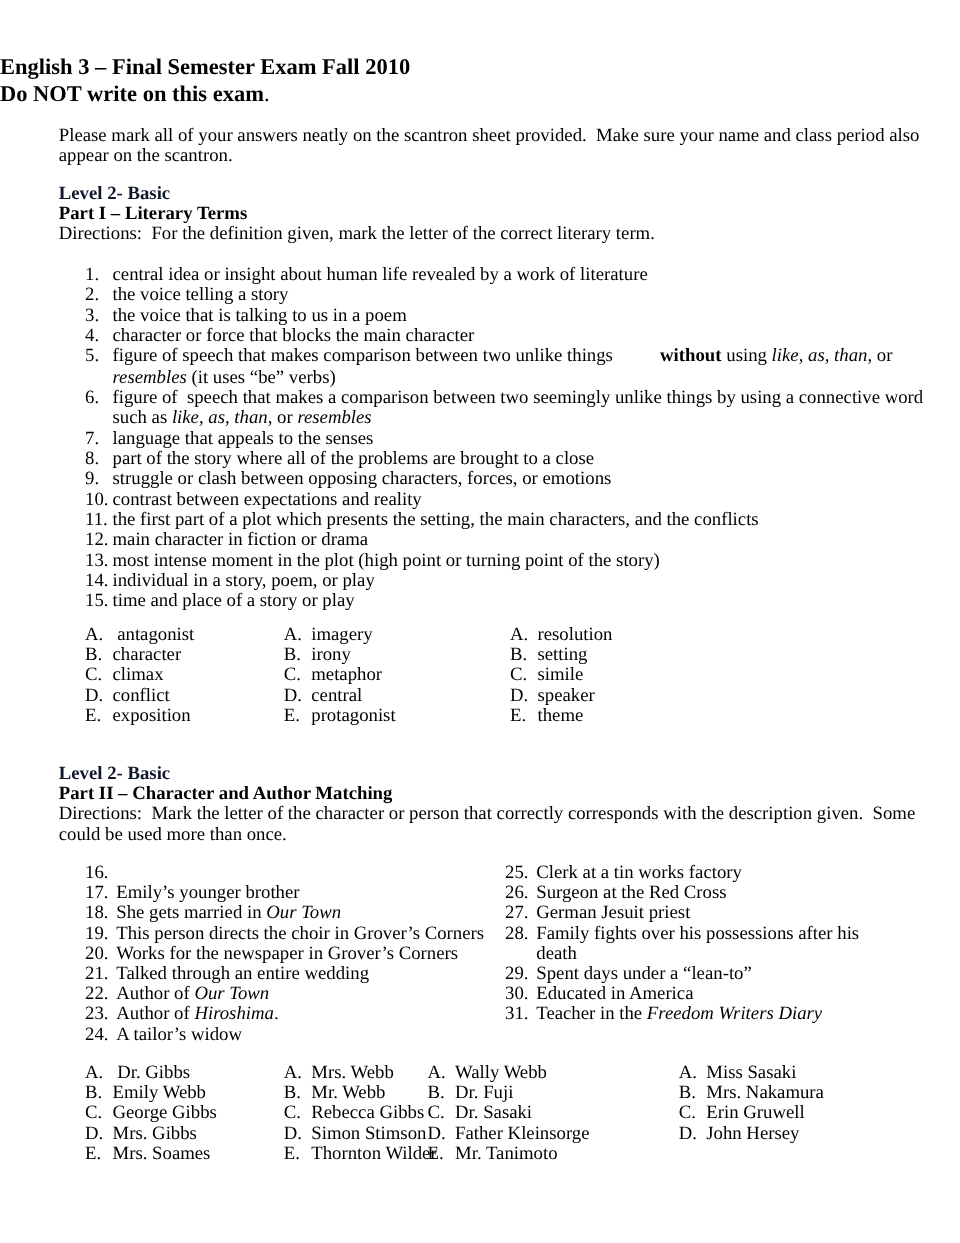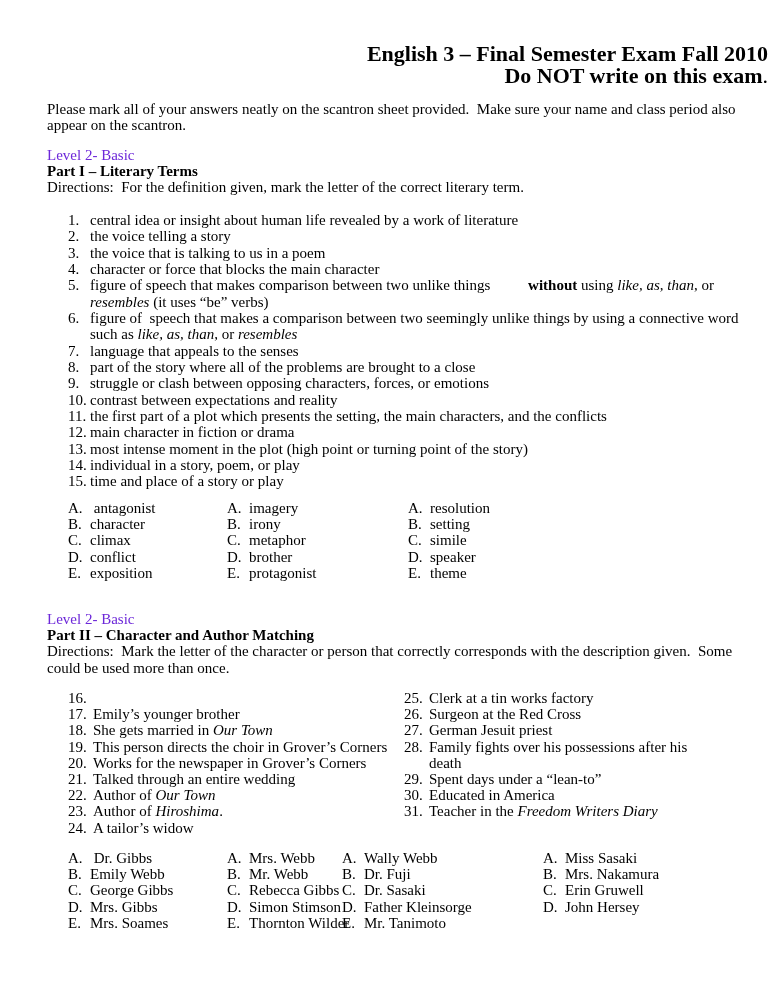--- a/index.html
+++ b/index.html
@@ -3,28 +3,28 @@
 <meta charset="utf-8">
 <style>
   html,body{margin:0;padding:0;}
   body{
     width:768px;height:994px;background:#ffffff;position:relative;
     font-family:"Liberation Serif","DejaVu Serif",serif;
     font-size:15px;line-height:16.2px;color:#000;
     overflow:hidden;
   }
   .blk{position:absolute;}
-  .title{top:43px;left:0;width:768px;text-align:right;font-weight:bold;
-         font-size:22px;line-height:21.5px;}
+  .title{top:43px;left:0;width:768px;text-align:left;font-weight:bold;
+         font-size:18px;line-height:21.5px;}
   .title .nb{font-weight:normal;}
   .intro{top:101px;left:47px;width:700px;white-space:pre-wrap;}
   .hdr{left:47px;width:700px;}
   .hdr1{top:147px;}
   .hdr2{top:611px;}
-  .red{color:#6d28d9;font-weight:normal;}
+  .red{color:#0f172a;font-weight:bold;}
   .bold{font-weight:bold;}
   .dir{white-space:pre-wrap;}
   .list1{top:212px;left:68px;width:680px;line-height:16.33px;}
   .li{display:flex;}
   .num{flex:0 0 22px;}
   .txt{white-space:pre-wrap;}
   .list1 .txt{width:655px;}
   .qblock{top:690px;left:0;width:768px;height:152px;}
   .col{position:absolute;top:0;}
   .qleft{left:68px;width:352px;}
@@ -147,21 +147,21 @@
       <div class="opt">
         <span class="letter">B.</span>
         <span class="olabel">irony</span>
       </div>
       <div class="opt">
         <span class="letter">C.</span>
         <span class="olabel">metaphor</span>
       </div>
       <div class="opt">
         <span class="letter">D.</span>
-        <span class="olabel">brother</span>
+        <span class="olabel">central</span>
       </div>
       <div class="opt">
         <span class="letter">E.</span>
         <span class="olabel">protagonist</span>
       </div>
     </div>
   <div class="col anscol" style="left:408px">
       <div class="opt">
         <span class="letter">A.</span>
         <span class="olabel">resolution</span>

